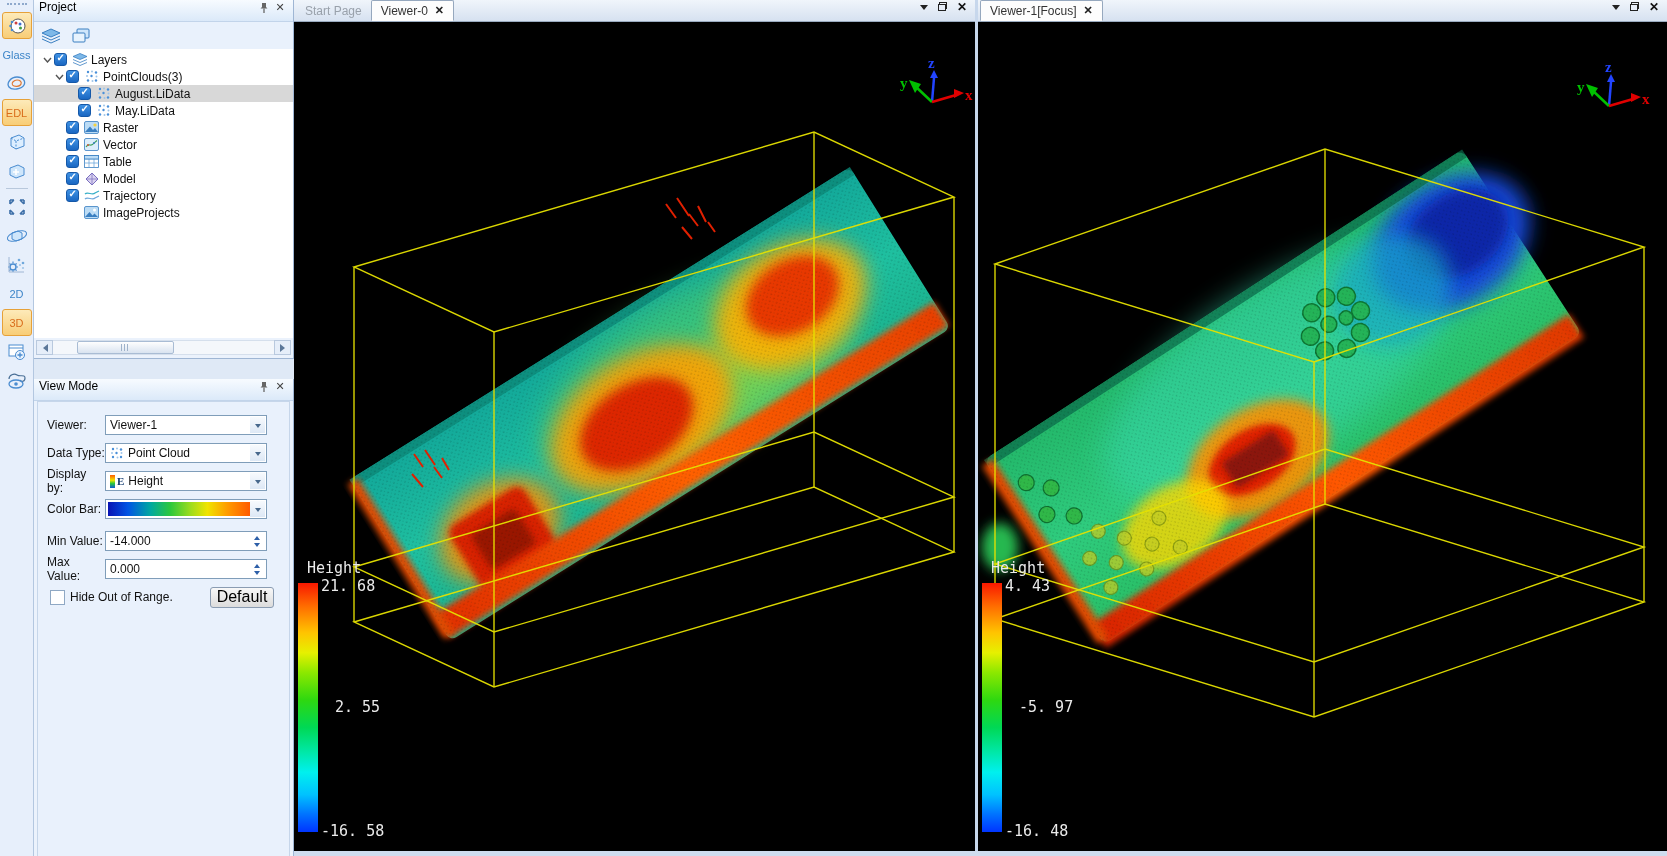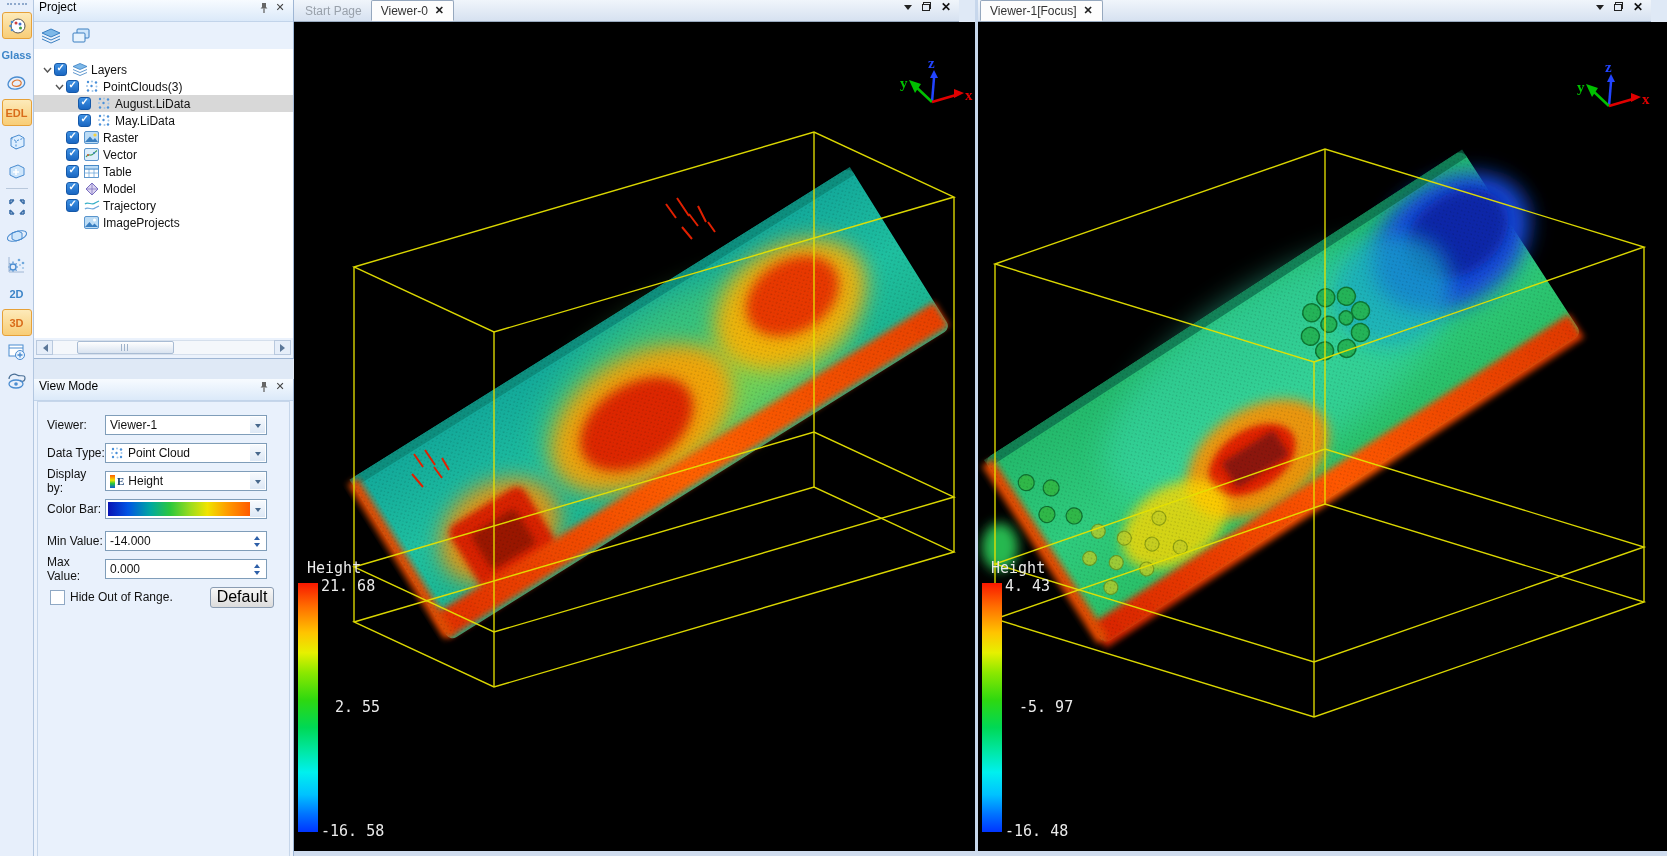--- a/index.html
+++ b/index.html
@@ -4,39 +4,39 @@
 <style>
   html,body{margin:0;padding:0}
   body{width:1667px;height:856px;position:relative;overflow:hidden;
        font-family:"Liberation Sans",sans-serif;background:#dfe9f6;font-size:12px;color:#111}
 
   
   #icon-bar{position:absolute;left:0;top:0;width:33px;height:856px;background:#e7effb;
             border-right:1px solid #b3c7e0;display:flex;flex-direction:column;align-items:center}
   .tb-handle{width:20px;height:3px;margin:3px 0 3px;border-top:2px dotted #8fa9cc}
   .tb-btn{width:28px;height:25px;flex:none;display:flex;align-items:center;justify-content:center;
-          margin:1px 0;border-radius:3px;color:#3d85c8;font-weight:bold;font-size:11px;border:1px solid transparent}
+          margin:1px 0;border-radius:3px;color:#3d85c8;font-weight:normal;font-size:11px;border:1px solid transparent}
   .tb-btn.selected{background:linear-gradient(#fdeab9,#f8cd77);border:1px solid #e6a139}
   .tb-btn.selected.txt{color:#d96c1a}
   .tb-divider{width:22px;border-top:1px solid #b8c8dc;margin:3px 0;flex:none}
   .tb-btn svg{display:block}
 
   
   .dock-panel{position:absolute;left:34px;width:259px;background:#ebf2fc;border-right:1px solid #9fb6d4}
   #project-panel{top:0;height:358px;border-bottom:1px solid #9fb6d4}
   #viewmode-panel{top:379px;height:497px}
   .panel-head{height:21px;display:flex;align-items:flex-start;padding:0 5px;
               background:linear-gradient(#f7fbff,#dbe9f9);border-bottom:1px solid #c2d4ea;color:#000}
   .panel-head .sp{flex:1}
   .head-btn{width:16px;height:15px;display:flex;align-items:center;justify-content:center;color:#444;font-size:11px;line-height:1}
   #proj-toolbar{height:27px;display:flex;align-items:center;gap:3px;padding:0 3px;
                 background:#e9f1fc;border-bottom:1px solid #d4e0f0}
   .pt-btn{width:27px;height:23px;display:flex;align-items:center;justify-content:center;border-radius:2px}
 
-  #tree{position:absolute;top:49px;left:0;right:0;bottom:20px;background:#fff;overflow:hidden;padding-top:12px}
+  #tree{position:absolute;top:49px;left:0;right:0;bottom:20px;background:#fff;overflow:hidden;padding-top:2px}
   .trow{display:flex;align-items:center;height:17px;white-space:nowrap}
   .trow.selected{background:#d8d8d8}
   .lvl0{padding-left:7px}.lvl1{padding-left:19px}.lvl2{padding-left:44px}
   .exp{width:13px;flex:none;display:flex;align-items:center;justify-content:center}
   .cb{width:13px;height:13px;flex:none;border-radius:3px;margin-right:4px;position:relative;
       background:linear-gradient(#3f92e4,#1a67c2);border:1px solid #1558a8;box-sizing:border-box}
   .cb::after{content:"✓";position:absolute;left:1.5px;top:-2px;color:#fff;font-size:10px;font-weight:bold}
   .cb-space{width:17px;flex:none}
   .ticon{width:17px;height:15px;flex:none;margin-right:3px;display:flex;align-items:center;justify-content:center}
   .tlabel{font-size:12px}
@@ -73,21 +73,21 @@
   .dt-icon{width:14px;height:12px;flex:none}
   .hb-icon{display:flex;align-items:center;gap:2px;flex:none}
   .hb-bar{width:5px;height:13px;background:linear-gradient(180deg,#ff5a00,#f0e400 40%,#2cc83c 65%,#0a58d8)}
   .hb-e{font-weight:bold;font-size:11px;color:#123a6e;font-family:"Liberation Serif",serif}
 
   
   .pane{position:absolute;top:0;height:856px}
   #pane0{left:294px;width:681px}
   #pane1{left:978px;width:689px}
   #divider{position:absolute;left:975px;top:0;width:3px;height:856px;background:#c7d7ec}
-  .tabstrip{position:absolute;top:0;left:0;right:16px;height:22px;background:linear-gradient(#f0f5fb,#d6e1f0);
+  .tabstrip{position:absolute;top:0;left:0;right:0;height:22px;background:linear-gradient(#f0f5fb,#d6e1f0);
             border-bottom:1px solid #9aabc0;display:flex;align-items:flex-end;padding:0 2px;box-sizing:border-box}
   .tab{height:21px;display:flex;align-items:center;padding:0 9px;gap:7px;font-size:12px;color:#333;box-sizing:border-box}
   .tab.active{background:#fdfdfd;border:1px solid #96a8be;border-bottom:1px solid #fdfdfd;border-radius:2px 2px 0 0}
   .tab.inactive{color:#99a1ab}
   .tab-close{font-size:11px;color:#222;font-weight:bold}
   .strip-controls{margin-left:auto;display:flex;align-items:center;gap:10px;height:100%;padding-right:6px;padding-bottom:4px}
   .sc-dd{width:0;height:0;border:4px solid transparent;border-top:5px solid #222;margin-top:5px}
   .sc-float{position:relative;width:9px;height:9px}
   .sc-float::before{content:"";position:absolute;right:0;top:0;width:6px;height:5px;border:1px solid #222}
   .sc-float::after{content:"";position:absolute;left:0;bottom:0;width:6px;height:5px;border:1px solid #222;background:#e6edf7}

